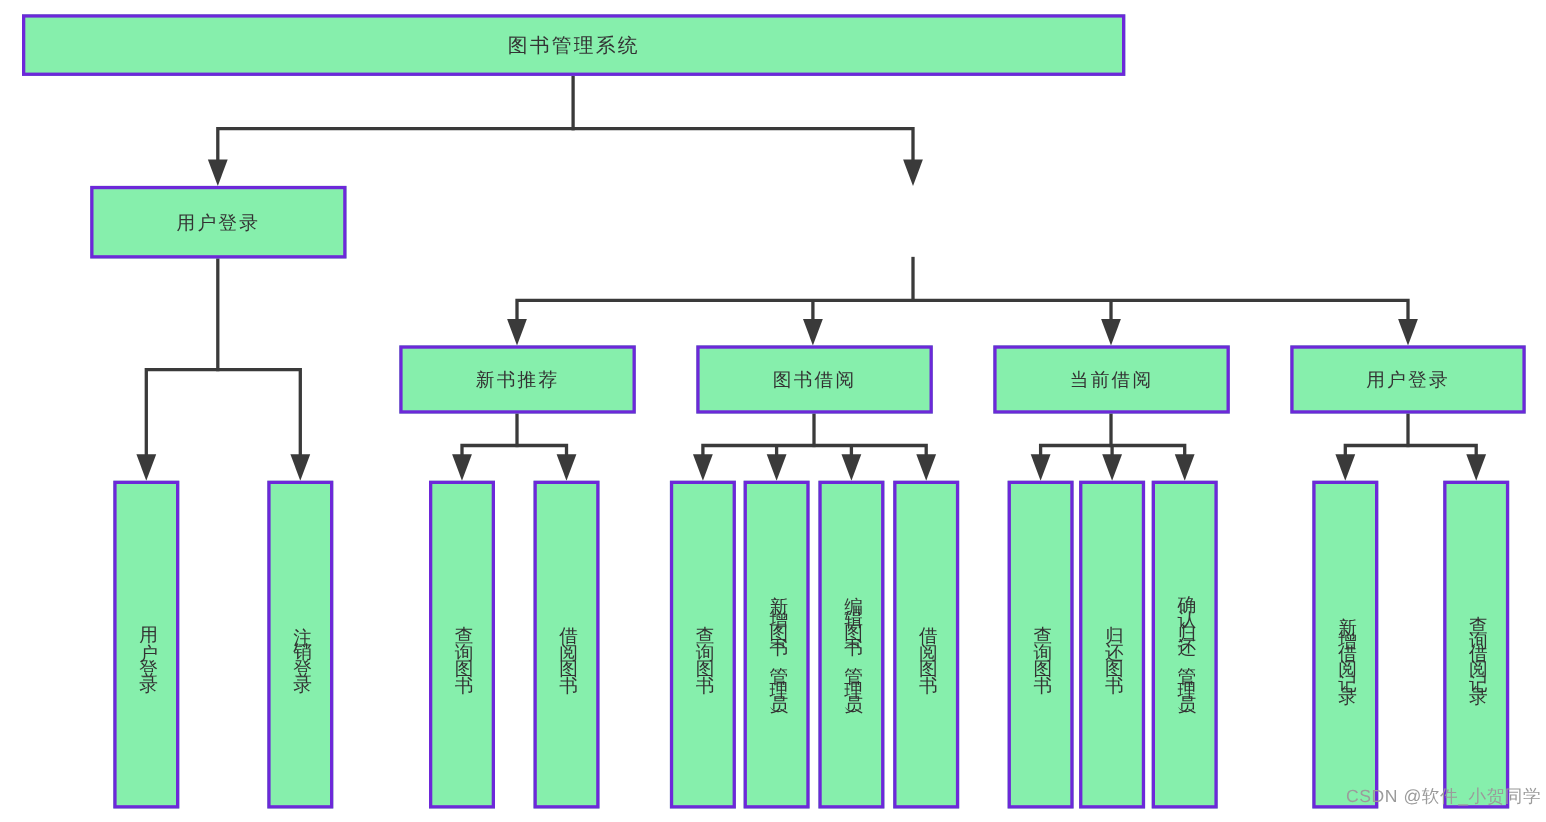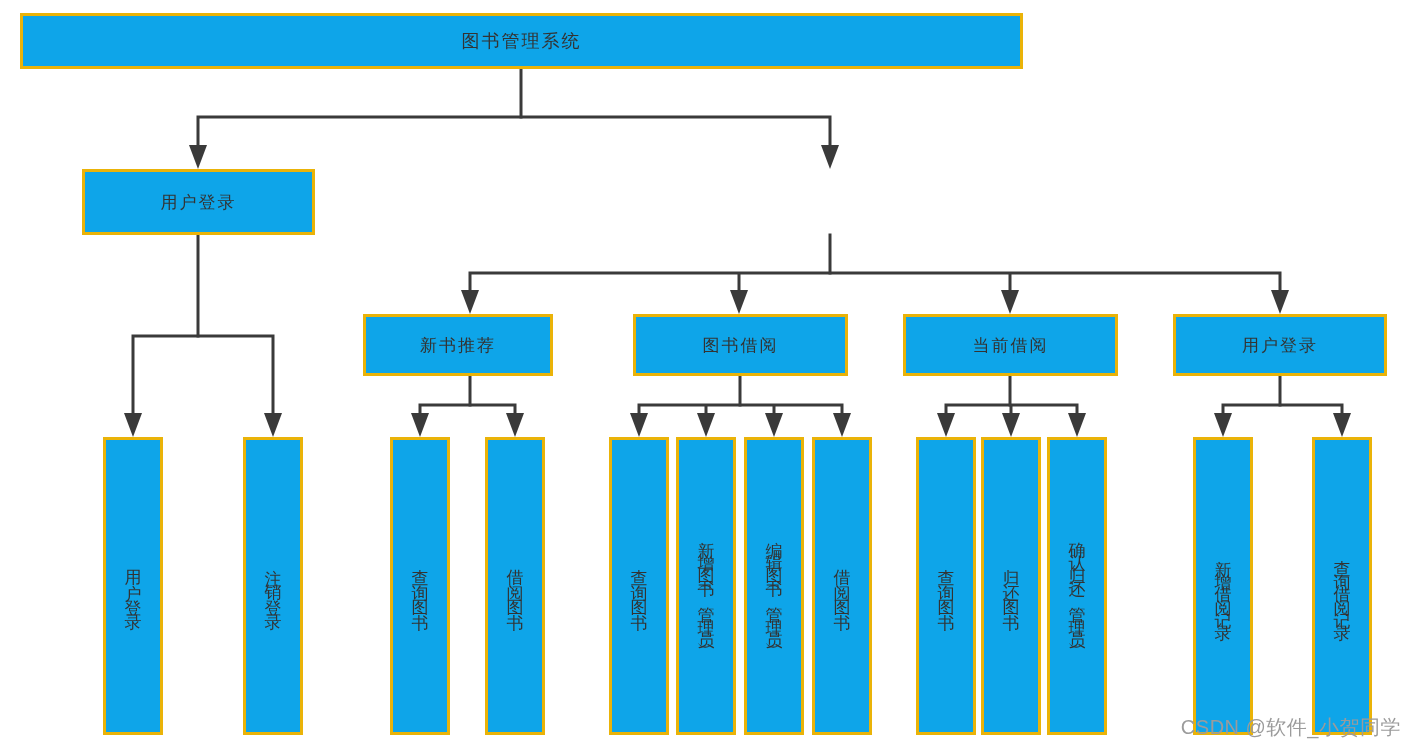--- a/index.html
+++ b/index.html
@@ -13,49 +13,50 @@
   }
   #connector-svg {
     position: absolute;
     left: 0; top: 0;
     width: 1405px; height: 747px;
     z-index: 1;
   }
   .box {
     position: absolute;
     box-sizing: border-box;
-    background: #0ea5e9;
-    border: 3px solid #eab308;
+    background: #86efac;
+    border: 3px solid #6d28d9;
     color: #333333;
     display: flex;
     align-items: center;
     justify-content: center;
     text-align: center;
     z-index: 2;
+    font-family: Liberation Mono, monospace;
   }
   .hbox {
     font-size: 17px;
     letter-spacing: 2px;
     white-space: nowrap;
   }
   .hbox.title { font-size: 18px; }
   .vbox {
     font-size: 17px;
     writing-mode: vertical-rl;
     text-orientation: mixed;
     letter-spacing: 15px;
     line-height: 1;
   }
   .vbox.long { letter-spacing: 13px; }
   #watermark {
     position: absolute;
     right: 4px;
     top: 714px;
     z-index: 3;
-    font-size: 20px;
+    font-size: 16px;
     color: #9b9b9b;
     letter-spacing: 0.5px;
     white-space: nowrap;
   }
 </style>
 </head>
 <body>
 
 <div id="canvas">
 
@@ -96,21 +97,21 @@
         <polygon points="1068,413 1086,413 1077,437"></polygon>
         <polygon points="1214,413 1232,413 1223,437"></polygon>
         <polygon points="1333,413 1351,413 1342,437"></polygon>
       </g>
   </svg>
 
   <div class="box hbox title" style="left:20px; top:13px; width:1003px; height:56px;">图书管理系统</div>
 
   <div class="box hbox" style="left:82px; top:169px; width:233px; height:66px;">用户登录</div>
 
-  <div class="box hbox" style="left:363px; top:314px; width:190px; height:62px;">新书推荐</div>
+  <div class="box hbox" style="left:363px; top:314px; width:215px; height:62px;">新书推荐</div>
   <div class="box hbox" style="left:903px; top:314px; width:215px; height:62px;">当前借阅</div>
   <div class="box hbox" style="left:633px; top:314px; width:215px; height:62px;">图书借阅</div>
   <div class="box hbox" style="left:1173px; top:314px; width:214px; height:62px;">用户登录</div>
 
   <div class="box vbox" style="left:103px; top:437px; width:60px; height:298px;">用户登录</div>
   <div class="box vbox" style="left:243px; top:437px; width:60px; height:298px;">注销登录</div>
 
   <div class="box vbox" style="left:390px; top:437px; width:60px; height:298px;">查询图书</div>
   <div class="box vbox" style="left:485px; top:437px; width:60px; height:298px;">借阅图书</div>
 

